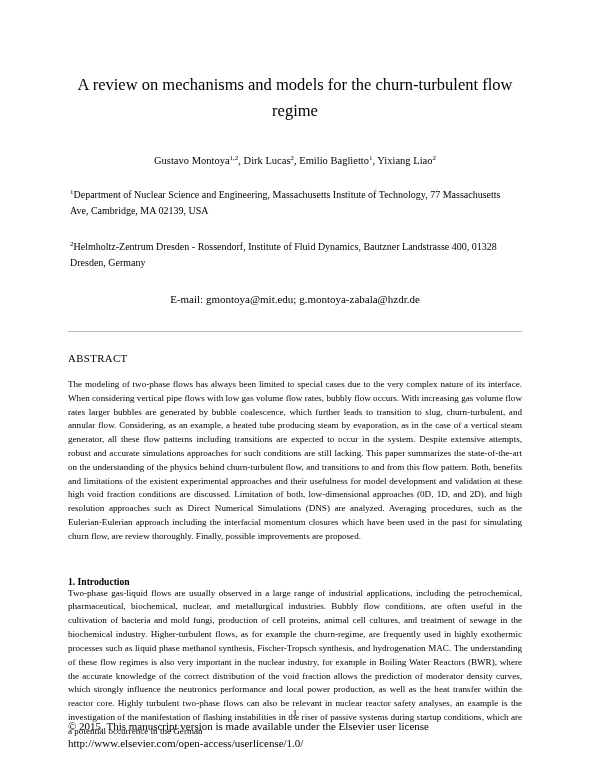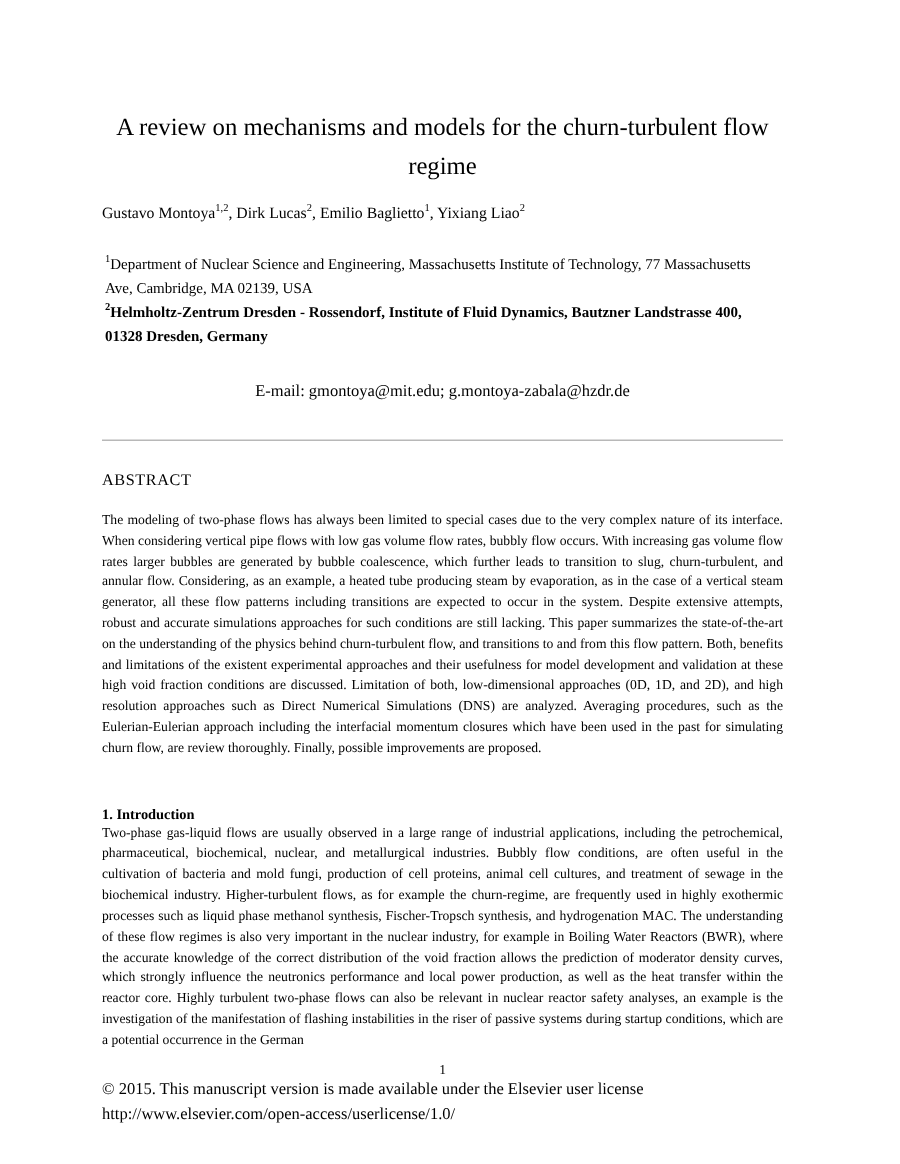--- a/index.html
+++ b/index.html
@@ -22,34 +22,34 @@
     padding: 56px 68px 0 68px;
   }
   .title {
     font-size: 16.5px;
     line-height: 1.55;
     text-align: center;
     margin: 16px 6px 0 6px;
     font-weight: normal;
   }
   .authors {
+    text-align: center;
     font-size: 10.5px;
-    margin-top: 12px;
+    margin-top: 30px;
     line-height: 1.5;
   }
   .affil {
     text-align: left;
     font-size: 10px;
     line-height: 1.6;
     margin-top: 18px;
     padding: 0 2px;
   }
   .affil.second {
-    margin-top: 0;
-    font-weight: bold;
+    margin-top: 20px;
   }
   .email {
     text-align: center;
     font-size: 11px;
     margin-top: 22px;
   }
   sup {
     font-size: 7px;
     vertical-align: super;
     line-height: 0;

